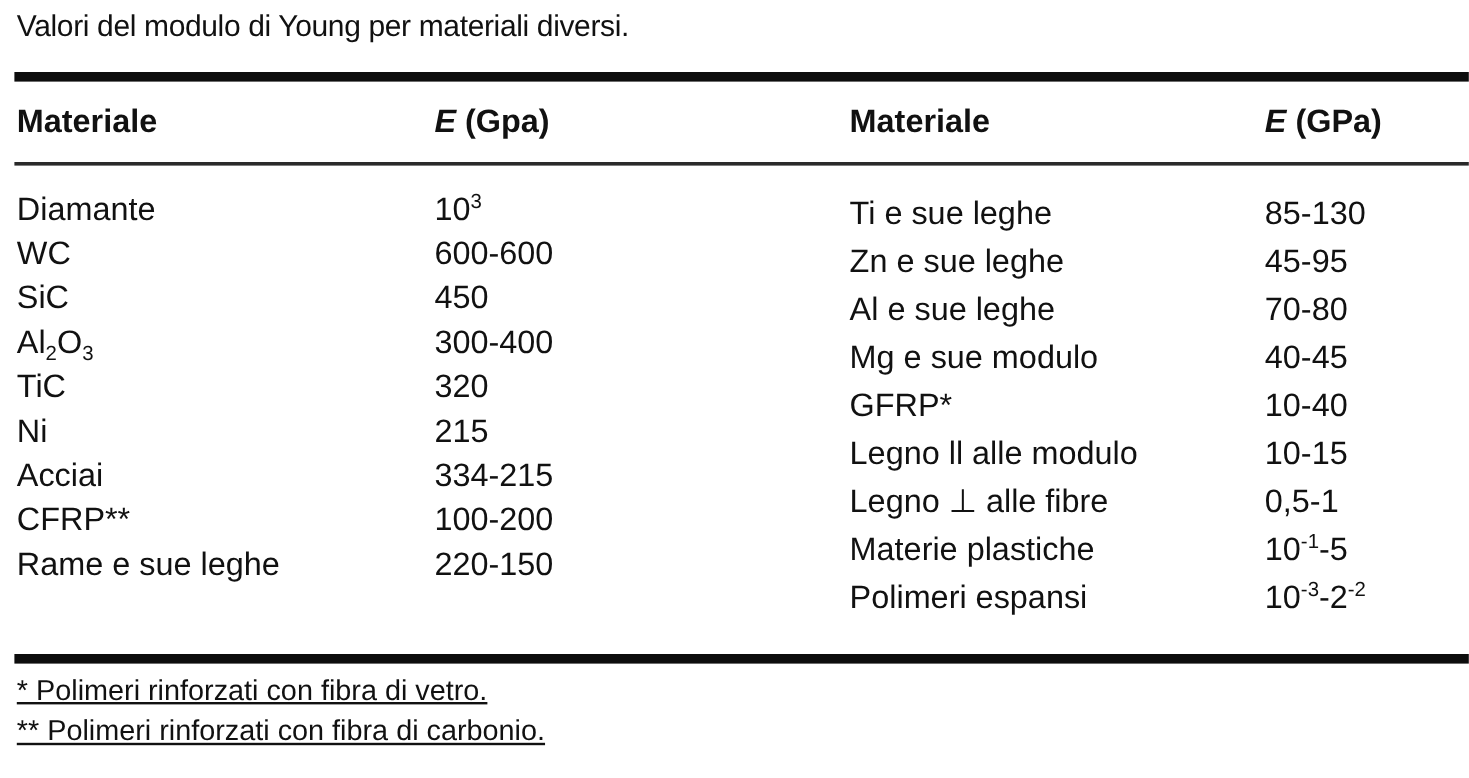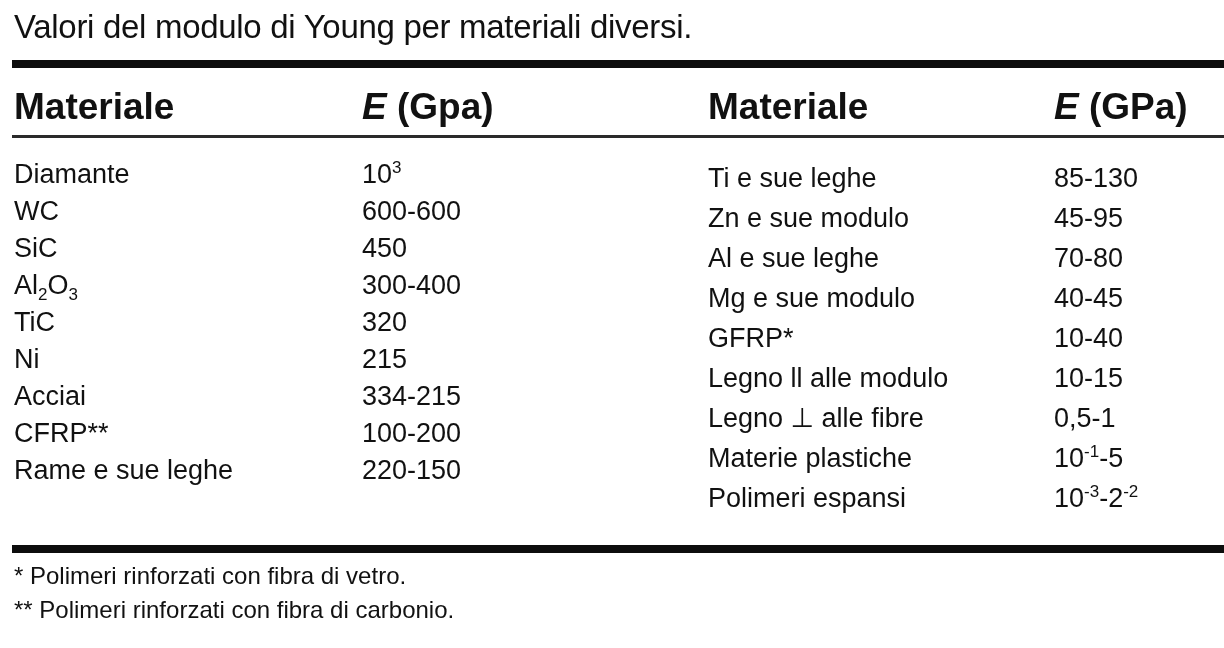--- a/index.html
+++ b/index.html
@@ -1,26 +1,26 @@
 <!DOCTYPE html>
 <html><head>
 <meta charset="utf-8">
 <style>
   html, body { margin:0; padding:0; background:#ffffff; }
   body { width:1224px; height:648px; position:relative; overflow:hidden;
          font-family:"Liberation Sans", sans-serif; color:#111; }
-  .title { position:absolute; left:14px; top:8px; font-size:33px; letter-spacing:-0.3px; white-space:nowrap; }
+  .title { position:absolute; left:14px; top:8px; font-size:25px; letter-spacing:-0.3px; white-space:nowrap; }
   .rule-thick { position:absolute; left:12px; width:1212px; height:8px; background:#0d0d0d; }
   .rule-thin { position:absolute; left:12px; width:1212px; height:3px; background:#2a2a2a; }
-  .hdr { position:absolute; top:86px; font-size:37px; font-weight:bold; white-space:nowrap; }
+  .hdr { position:absolute; top:86px; font-size:27px; font-weight:bold; white-space:nowrap; }
   .hdr i { font-style:italic; }
   .cell { position:absolute; font-size:27px; white-space:nowrap; line-height:37px; }
   sup { font-size:17px; vertical-align:super; line-height:0; }
   sub { font-size:17px; vertical-align:sub; line-height:0; }
-  .foot { position:absolute; left:14px; font-size:24px; white-space:nowrap; }
+  .foot { position:absolute; left:14px; font-size:24px; white-space:nowrap;text-decoration:underline; }
 </style>
 </head>
 <body>
 
 <div class="title">Valori del modulo di Young per materiali diversi.</div>
 <div class="rule-thick" style="top:60px"></div>
 
 <div class="hdr" style="left:14px">Materiale</div>
 <div class="hdr" style="left:362px"><i>E</i><span> (Gpa)</span></div>
 <div class="hdr" style="left:708px">Materiale</div>
@@ -45,21 +45,21 @@
   <div class="cell" style="left:362px;top:378px">334-215</div>
   <div class="cell" style="left:14px;top:415px">CFRP**</div>
   <div class="cell" style="left:362px;top:415px">100-200</div>
   <div class="cell" style="left:14px;top:452px">Rame e sue leghe</div>
   <div class="cell" style="left:362px;top:452px">220-150</div>
 </div>
 
 <div>
   <div class="cell" style="left:708px;top:160px">Ti e sue leghe</div>
   <div class="cell" style="left:1054px;top:160px">85-130</div>
-  <div class="cell" style="left:708px;top:200px">Zn e sue modulo</div>
+  <div class="cell" style="left:708px;top:200px">Zn e sue leghe</div>
   <div class="cell" style="left:1054px;top:200px">45-95</div>
   <div class="cell" style="left:708px;top:240px">Al e sue leghe</div>
   <div class="cell" style="left:1054px;top:240px">70-80</div>
   <div class="cell" style="left:708px;top:280px">Mg e sue modulo</div>
   <div class="cell" style="left:1054px;top:280px">40-45</div>
   <div class="cell" style="left:708px;top:320px">GFRP*</div>
   <div class="cell" style="left:1054px;top:320px">10-40</div>
   <div class="cell" style="left:708px;top:360px">Legno ll alle modulo</div>
   <div class="cell" style="left:1054px;top:360px">10-15</div>
   <div class="cell" style="left:708px;top:400px">Legno ⊥ alle fibre</div>

